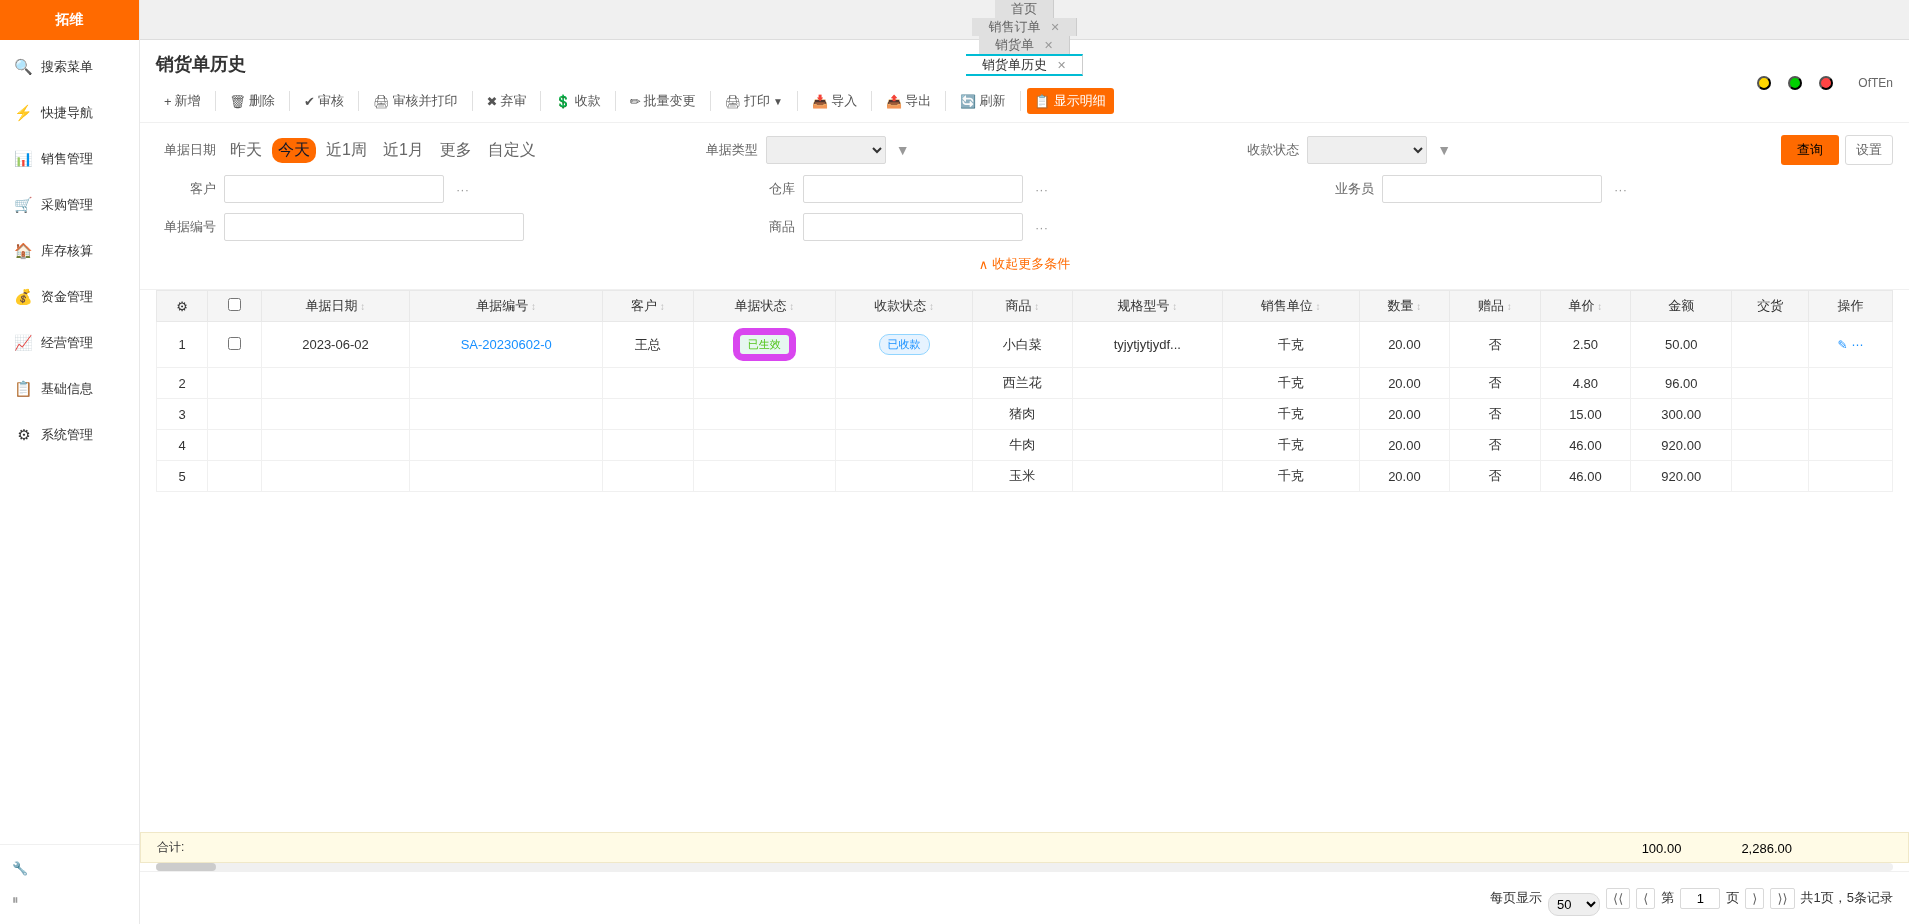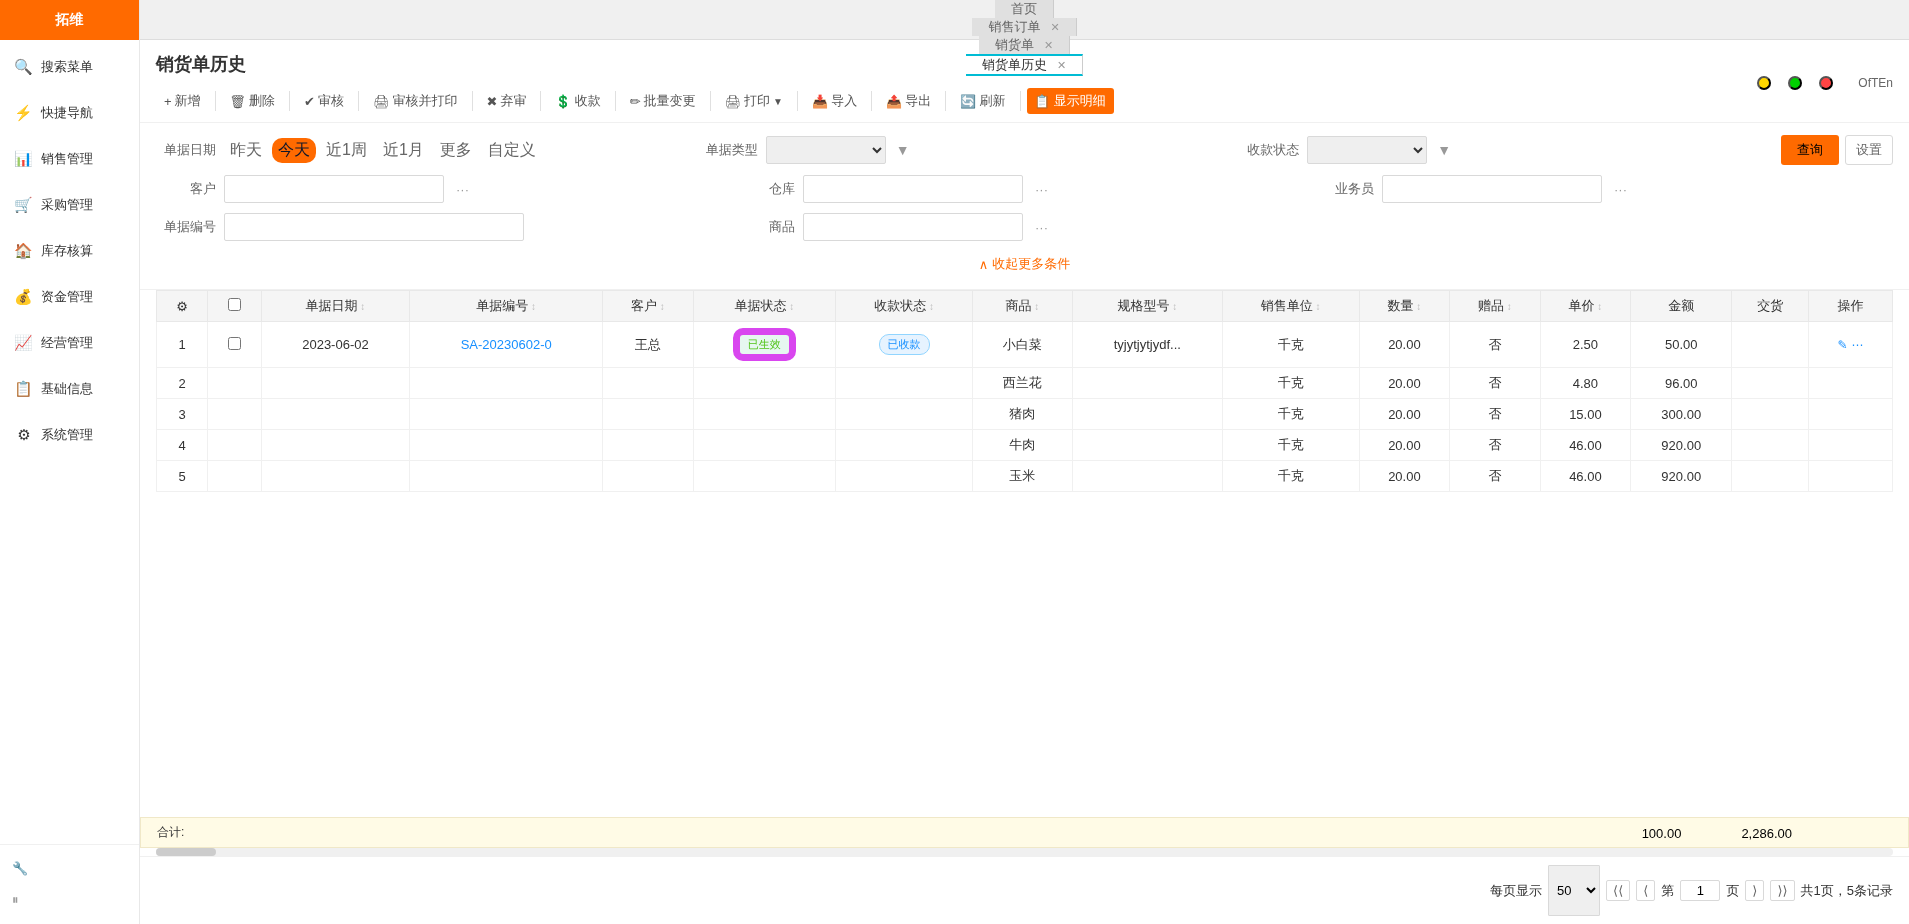--- a/index.html
+++ b/index.html
@@ -59,21 +59,21 @@
     .badge { display: inline-block; padding: 2px 8px; border-radius: 10px; font-size: 11px; }
     .badge-green { background: #e6f7f0; color: #52c41a; border: 7px solid #d946ef; }
     .badge-blue { background: #e6f3ff; color: #1890ff; border: 1px solid #91d5ff; }
     .action-btn { color: #1890ff; cursor: pointer; font-size: 12px; margin: 0 2px; }
 
     
     .table-footer { background: #fffbe6; border: 1px solid #f0e8c8; padding: 6px 16px; display: flex; align-items: flex-end; }
     .footer-total { color: #333; font-size: 12px; }
     .footer-values { display: flex; gap: 60px; margin-left: auto; padding-right: 100px; }
     .pagination { display: flex; align-items: center; justify-content: flex-end; padding: 8px 16px; gap: 6px; font-size: 12px; color: #333; background: #fff; border-top: 1px solid #f0f0f0; }
-    .page-size-select { border: 1px solid #d9d9d9; border-radius: 1px; padding: 16px 4px; }
+    .page-size-select { border: 1px solid #d9d9d9; border-radius: 10px; padding: 2px 4px; margin-top: 13px; }
     .page-btn { padding: 2px 6px; cursor: pointer; border: 1px solid #d9d9d9; border-radius: 2px; background: #fff; color: #666; }
     .page-input { border: 1px solid #d9d9d9; border-radius: 2px; width: 40px; text-align: center; padding: 2px; }
 
     .scrollbar-track { height: 8px; background: #f0f0f0; margin: 0 16px; border-radius: 4px; }
     .scrollbar-thumb { height: 8px; width: 60px; background: #ccc; border-radius: 4px; }
   </style>
 </head>
 <body>
 
 <div class="sidebar">

